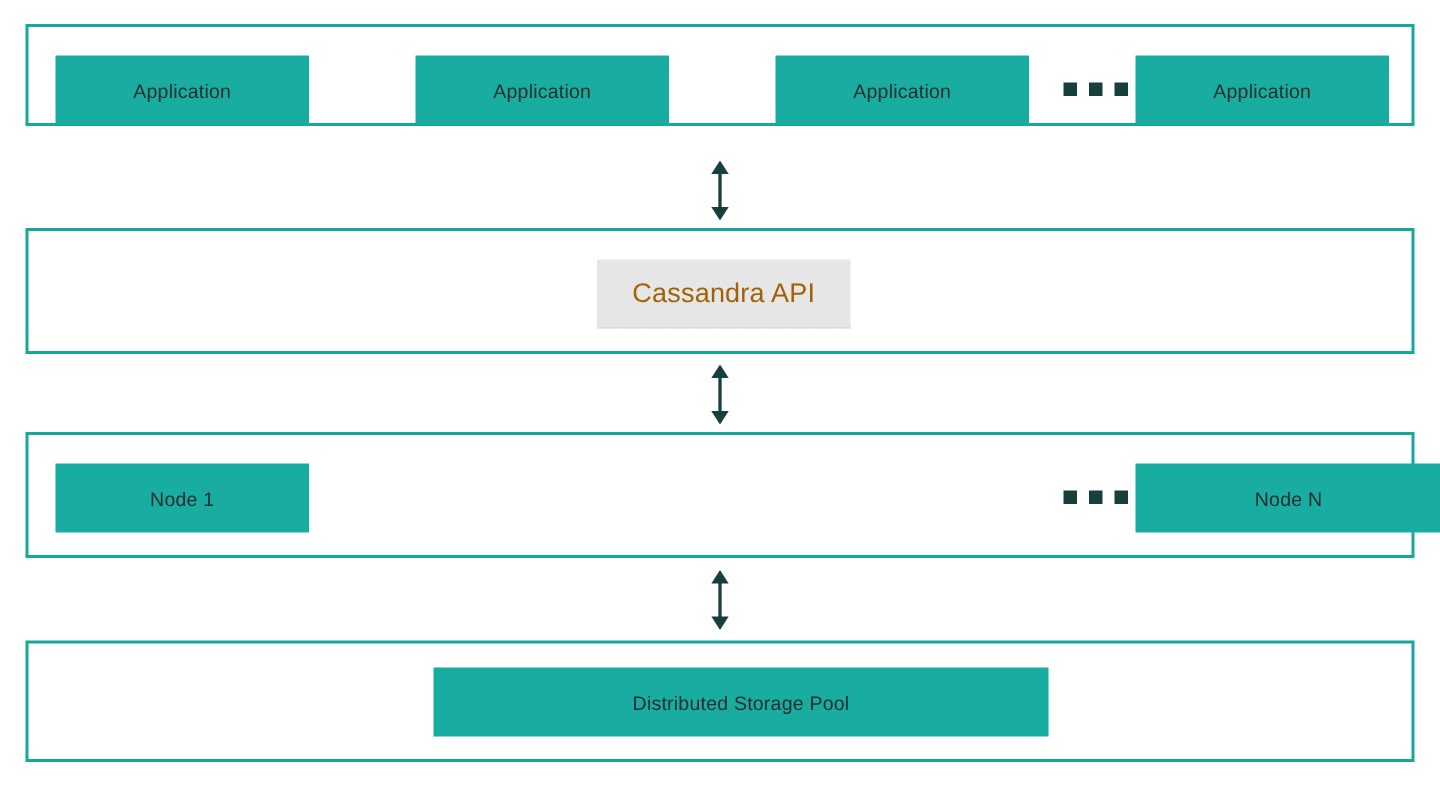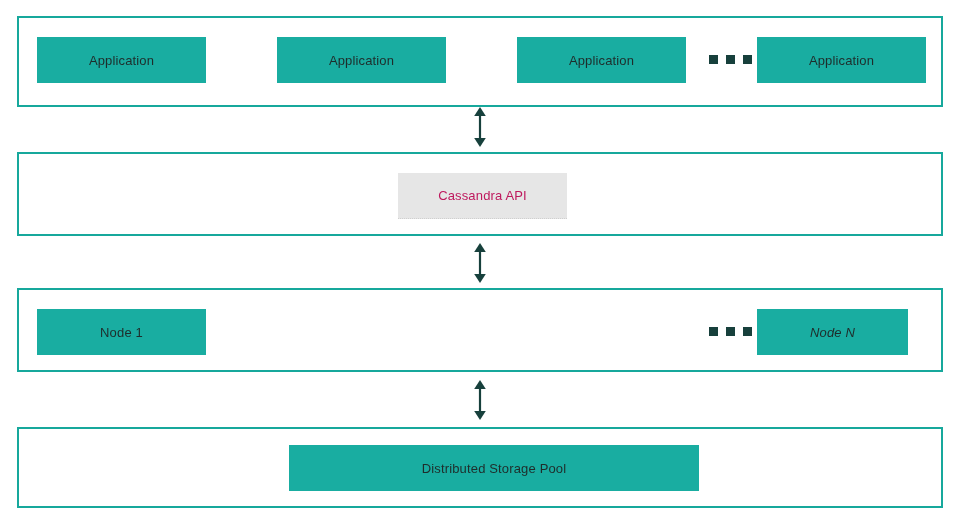--- a/index.html
+++ b/index.html
@@ -51,22 +51,22 @@
   }
 
   
   .api-box {
     position: absolute;
     box-sizing: border-box;
     background: #e6e6e6;
     display: flex;
     align-items: center;
     justify-content: center;
-    color: #be185d;
-    font-size: 13px;
+    color: #a16207;
+    font-size: 18px;
     letter-spacing: .15px;
     white-space: nowrap;
   }
 
   
   .ellipsis {
     position: absolute;
     display: flex;
     align-items: center;
     gap: 8px;
@@ -82,21 +82,21 @@
   .arrow {
     position: absolute;
   }
   .arrow svg { display: block; }
 </style>
 </head>
 <body>
 
 <div id="diagram">
 
-  <div class="layer" style="left:17px; top:16px; width:926px; height:91px;">
+  <div class="layer" style="left:17px; top:16px; width:926px; height:68px;">
     <div class="layer-inner">
       <div class="node-box" style="left:18px; top:19px; width:169px; height:46px;">
         <span>Application</span>
       </div>
       <div class="node-box" style="left:258px; top:19px; width:169px; height:46px;">
         <span>Application</span>
       </div>
       <div class="node-box" style="left:498px; top:19px; width:169px; height:46px;">
         <span>Application</span>
       </div>
@@ -142,21 +142,21 @@
       <div class="node-box" style="left:18px; top:19px; width:169px; height:46px;">
         <span>Node 1</span>
       </div>
 
       <div class="ellipsis" style="left:690px; top:37px;">
         <span></span>
         <span></span>
         <span></span>
       </div>
 
-      <div class="node-box" style="left:738px; top:19px; width:151px; height:46px;font-style:italic;">
+      <div class="node-box" style="left:738px; top:19px; width:204px; height:46px;">
         <span>Node N</span>
       </div>
     </div>
   </div>
 
   <div class="arrow" style="left:471px; top:380px;">
     <svg width="18" height="40" viewBox="0 0 18 40" xmlns="http://www.w3.org/2000/svg">
       <line x1="9" y1="7" x2="9" y2="33" stroke="#17403c" stroke-width="2.2"></line>
       <polygon points="9,0 3.2,9 14.8,9" fill="#17403c"></polygon>
       <polygon points="9,40 3.2,31 14.8,31" fill="#17403c"></polygon>

